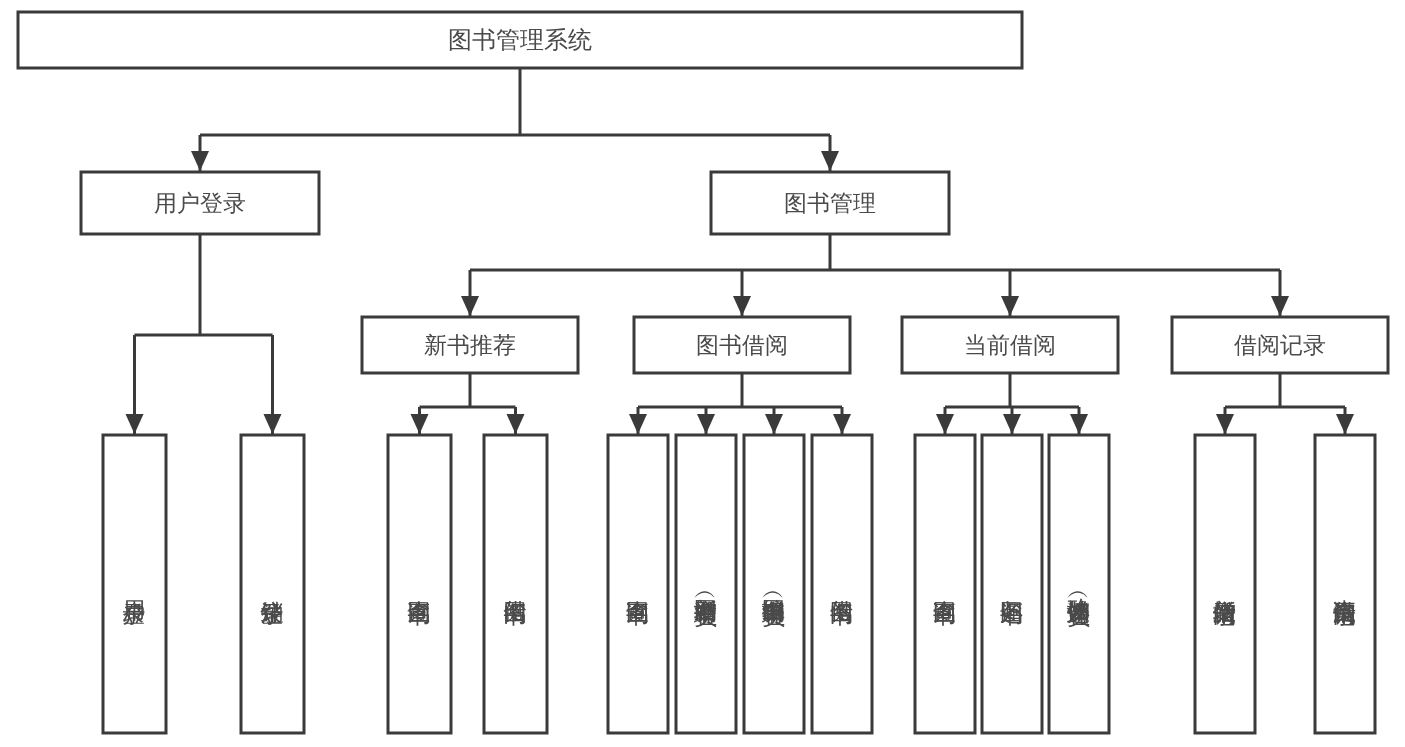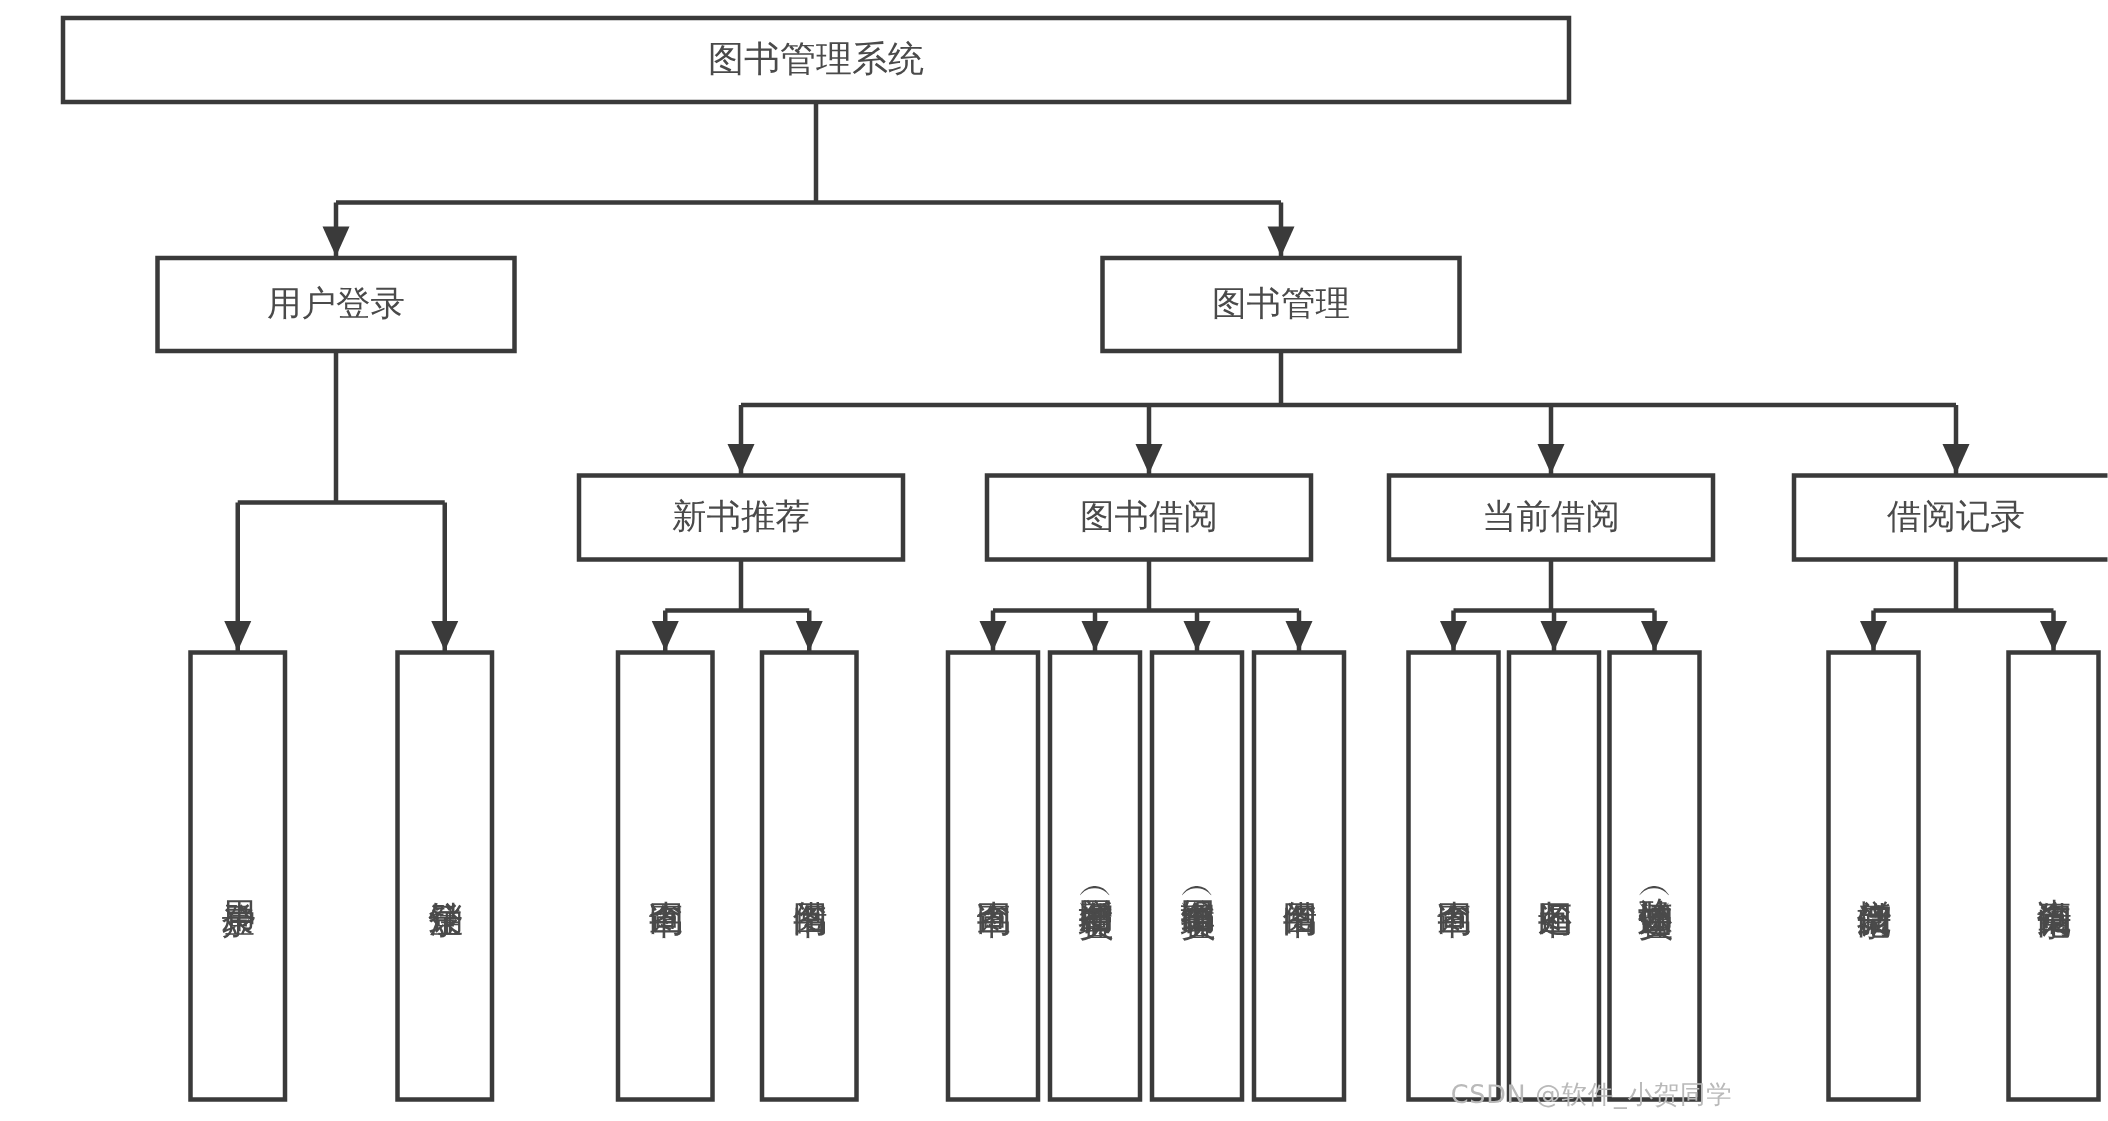--- a/index.html
+++ b/index.html
@@ -12,21 +12,20 @@
     width: 1405px;
     height: 747px;
     overflow: hidden;
     font-family: "DejaVu Sans", "Liberation Sans", sans-serif;
   }
   #diagram-root {
     position: relative;
     width: 1139px;
     height: 747px;
     background: #ffffff;
-    margin-left: 24px;
   }
   svg#tree-svg {
     position: absolute;
     left: 0;
     top: 0;
     width: 1405px;
     height: 747px;
     display: block;
   }
   .node-box {
@@ -217,14 +216,13 @@
         <span class="leaf-label">确认归还（管理员）</span>
       </div>
       <div class="leaf-label-wrap" style="left: 1195px; top: 435px; width: 60px; height: 298px;">
         <span class="leaf-label">新增借阅记录</span>
       </div>
       <div class="leaf-label-wrap" style="left: 1315px; top: 435px; width: 60px; height: 298px;">
         <span class="leaf-label">查询借阅记录</span>
       </div>
     </div>
 
-  <div class="watermark">CSDN @软件_小贺同学</div>
 </div>
 
 </body></html>

